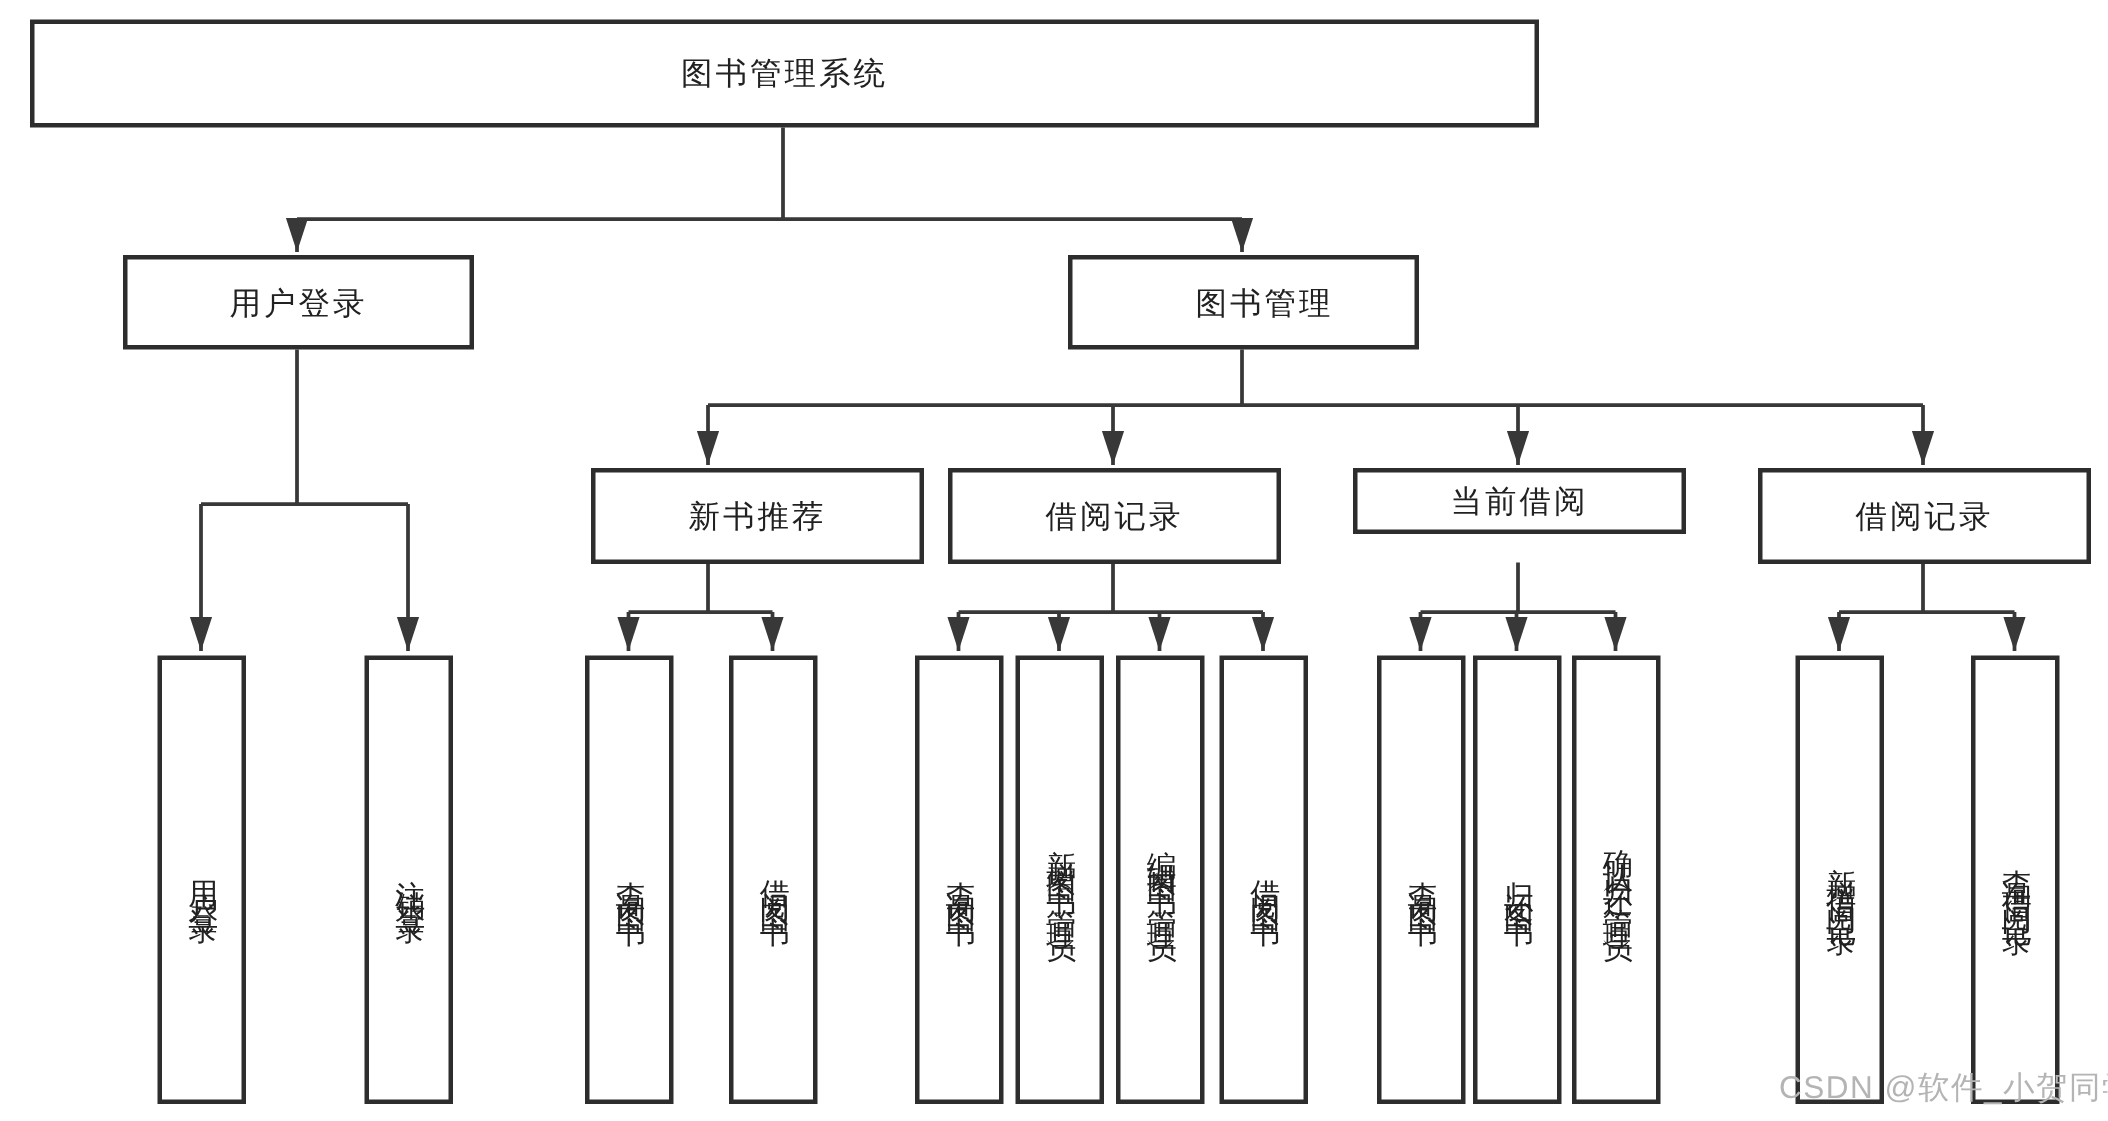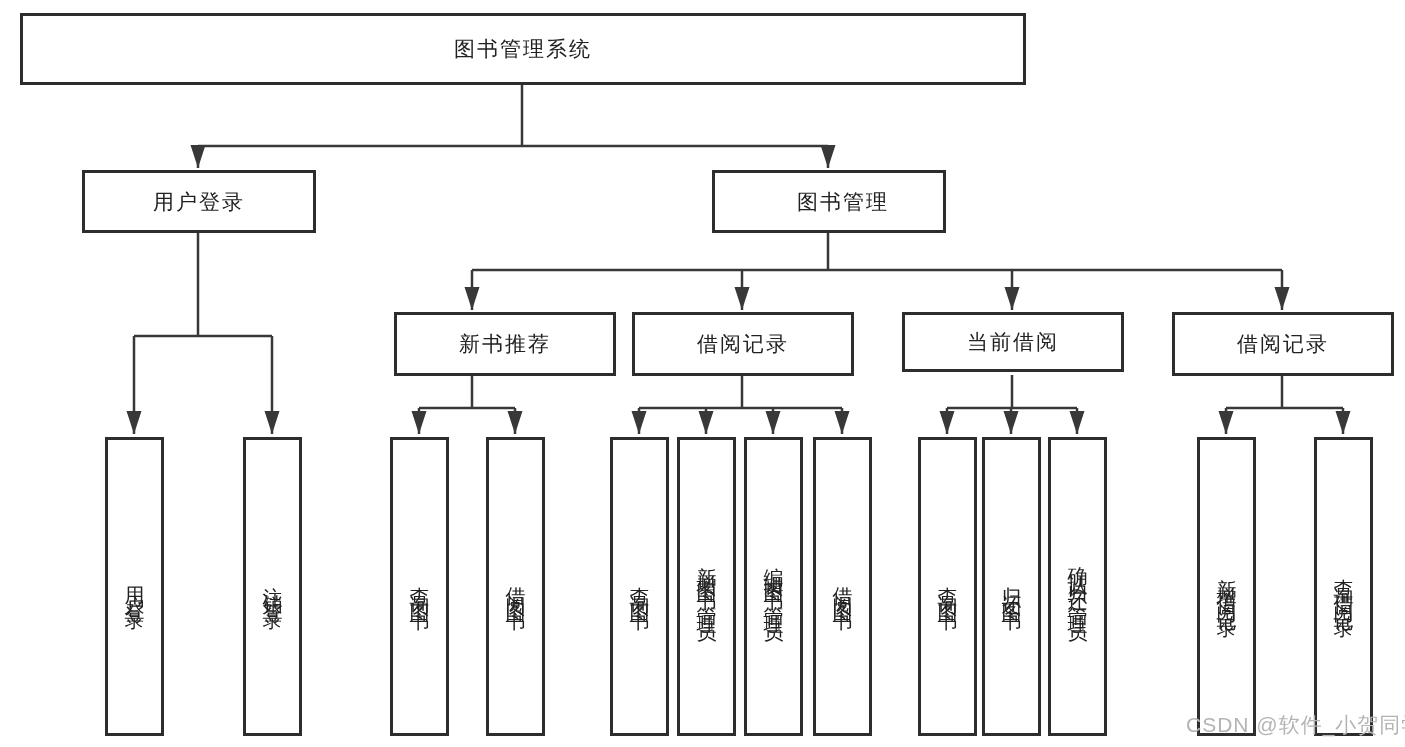--- a/index.html
+++ b/index.html
@@ -99,21 +99,21 @@
 <div class="node" style="left:712px;top:170px;width:234px;height:63px;padding-left:28px;">
   <span>图书管理</span>
 </div>
 
 <div class="node" style="left:362px;top:312px;width:222px;height:64px;margin-left:32px;">
   <span>新书推荐</span>
 </div>
 <div class="node" style="left:632px;top:312px;width:222px;height:64px;">
   <span>借阅记录</span>
 </div>
-<div class="node" style="left:902px;top:312px;width:222px;height:60px;">
+<div class="node" style="left:902px;top:312px;width:222px;height:44px;">
   <span>当前借阅</span>
 </div>
 <div class="node" style="left:1172px;top:312px;width:222px;height:64px;">
   <span>借阅记录</span>
 </div>
 
 <div class="leaf" style="left:105px;">
   <span class="vtext">用户登录</span>
 </div>
 <div class="leaf" style="left:243px;">

